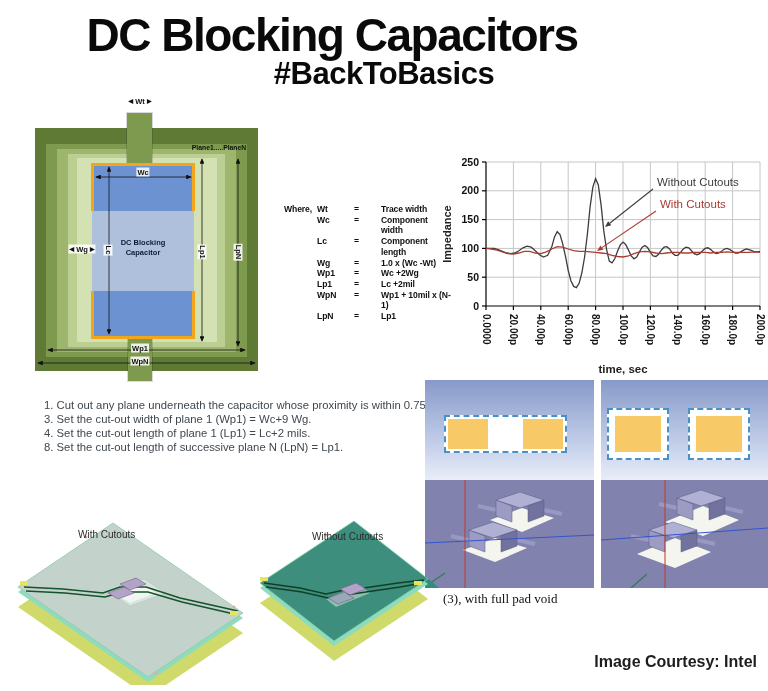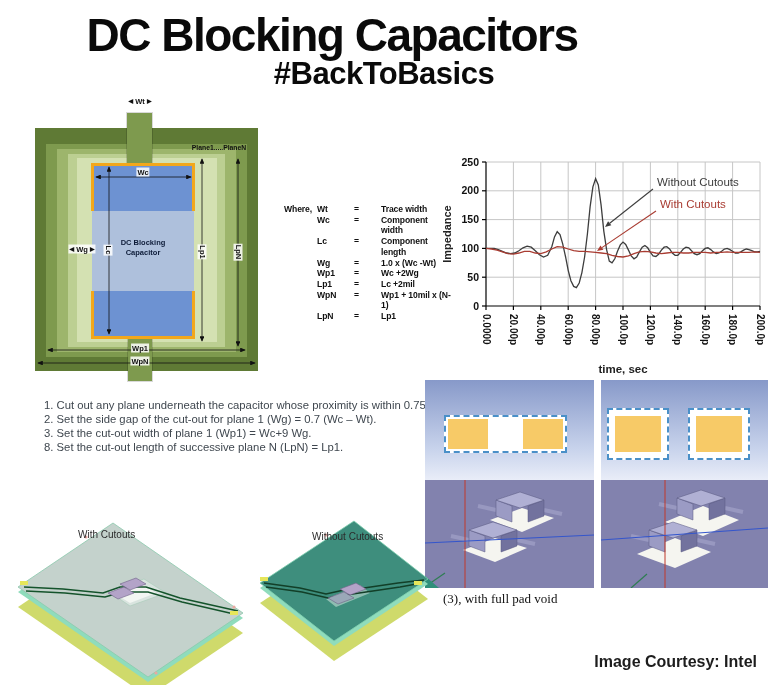--- a/index.html
+++ b/index.html
@@ -220,22 +220,22 @@
       <line x1="213" y1="40" x2="169.70427494677057" y2="74.27578233380663" stroke="#3d3d3d" stroke-width="1.1"></line>
       <polygon points="165,78 168.0904472914201,72.23726319020605 171.31810260212103,76.31430147740721" fill="#3d3d3d"></polygon>
       <text class="ann" x="217" y="37" fill="#3d3d3d">Without Cutouts</text>
       <line x1="216" y1="62" x2="161.96625098922863" y2="98.63305017679416" stroke="#a93c32" stroke-width="1.1"></line>
       <polygon points="157,102 160.50723939917276,96.48100808146175 163.4252625792845,100.78509227212656" fill="#a93c32"></polygon>
       <text class="ann" x="220" y="59" fill="#a93c32">With Cutouts</text>
     </svg>
 
   <div class="abs" id="steps">
     <div>1. Cut out any plane underneath the capacitor whose proximity is within 0.75</div>
-    <div>2. Set the side gap of the cut-out for plane 1 (Wg) = 0.7 (Wc – Wt).</div>
     <div>3. Set the cut-out width of plane 1 (Wp1) = Wc+9 Wg.</div>
+    <div>4. Set the cut-out length of plane 1 (Lp1) = Lc+2 mils.</div>
     <div>8. Set the cut-out length of successive plane N (LpN) = Lp1.</div>
   </div>
 
   <div class="abs pad-panel" style="left:425px;top:380px;width:169px;height:100px;">
     <div class="dashed-rect" style="left:19px;top:35px;width:123px;height:38px;">
       <div class="ypad" style="left:2px;top:2px;width:40px;height:30px;"></div>
       <div class="ypad" style="left:77px;top:2px;width:40px;height:30px;"></div>
     </div>
   </div>
 

